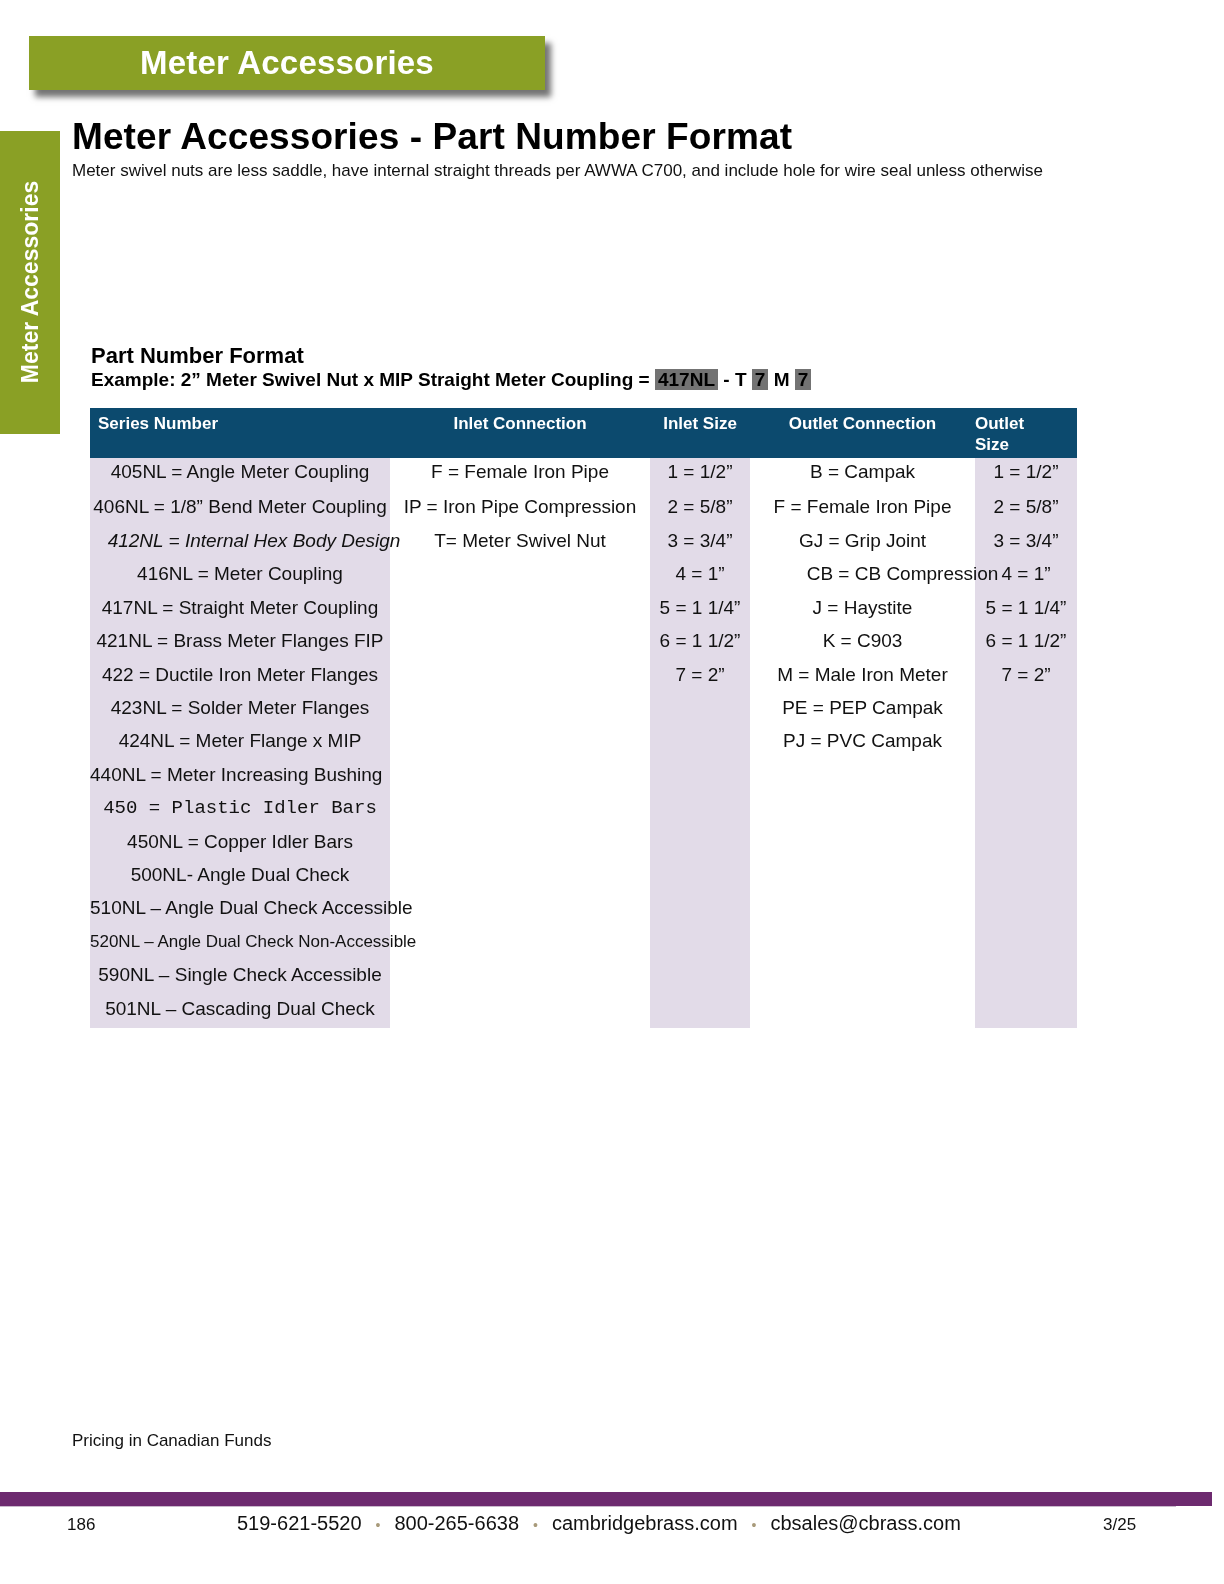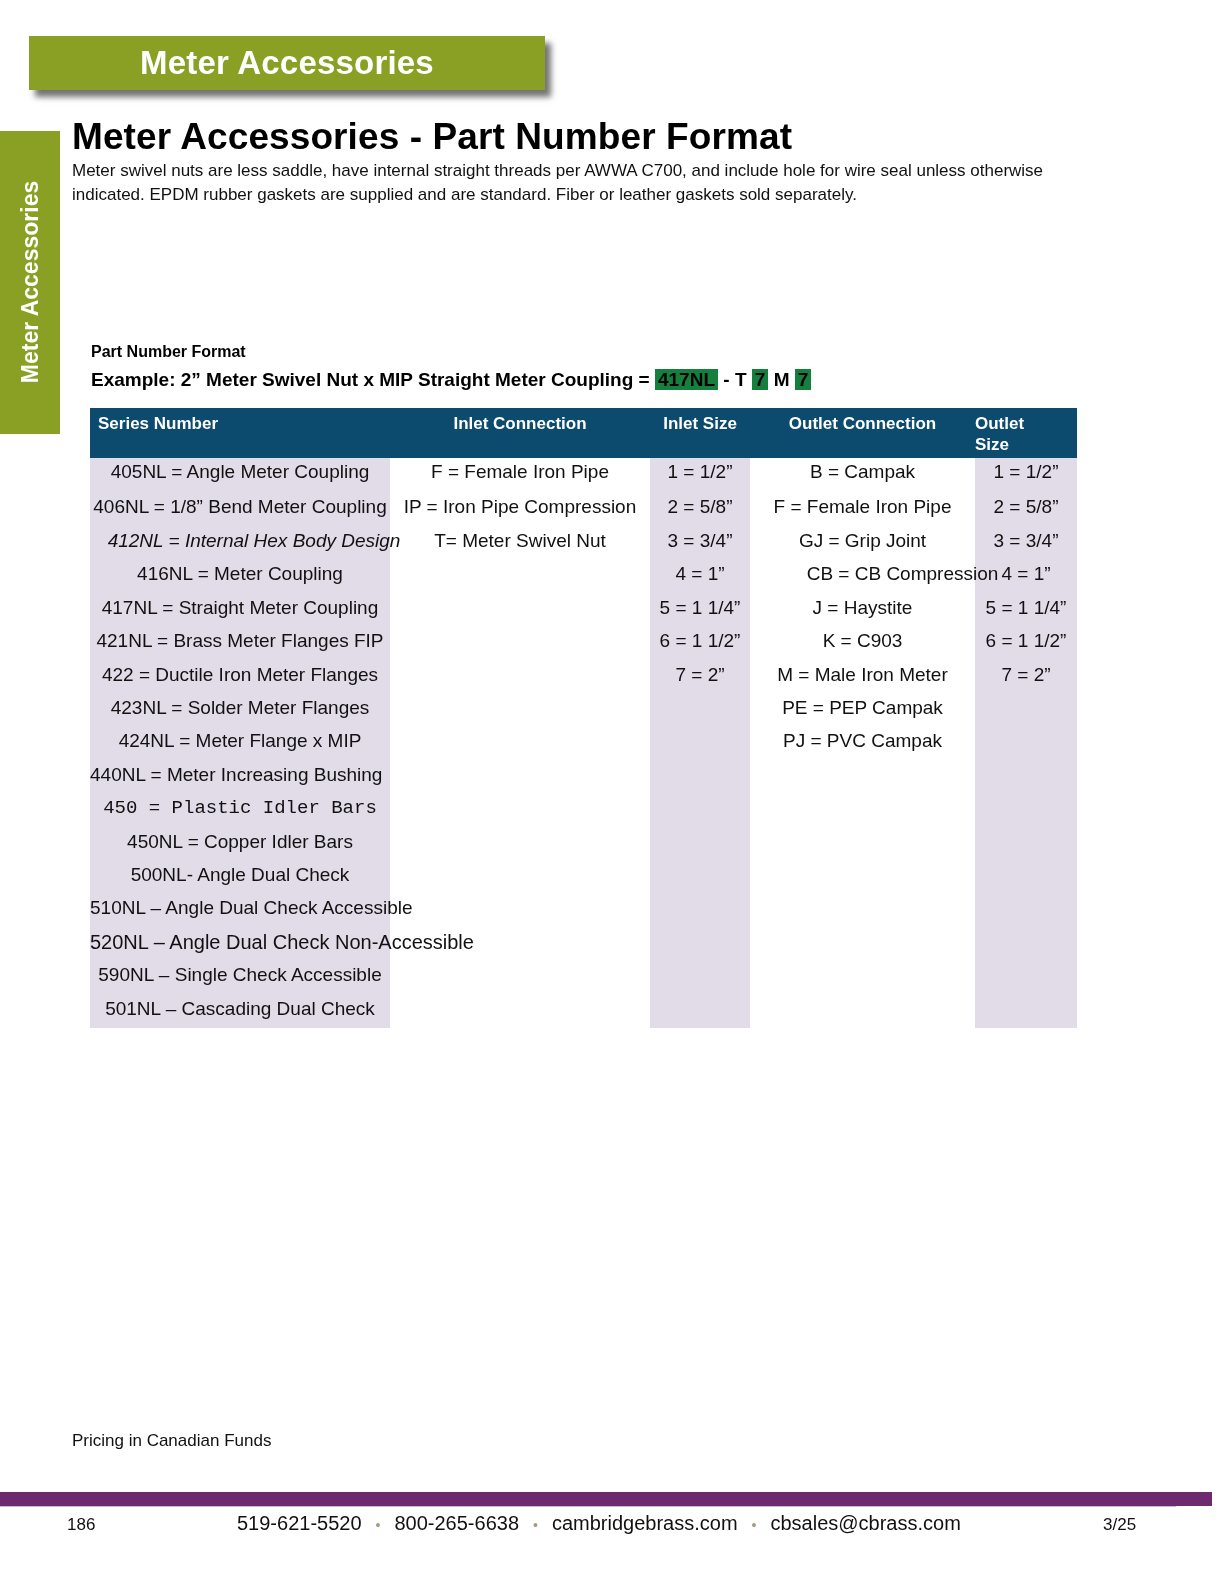--- a/index.html
+++ b/index.html
@@ -29,27 +29,27 @@
     position: absolute; left: 72px; top: 116px;
     font-size: 37px; font-weight: bold; color: #000; margin: 0;
     letter-spacing: 0.1px;
   }
   .intro {
     position: absolute; left: 72px; top: 159px; width: 1060px;
     font-size: 17px; line-height: 24px; color: #111;
   }
   .pnf-title {
     position: absolute; left: 91px; top: 343px;
-    font-size: 16px; font-weight: bold; color: #000;
+    font-size: 22px; font-weight: bold; color: #000;
   }
   .pnf-example {
     position: absolute; left: 91px; top: 369px;
     font-size: 19px; font-weight: bold; color: #000; white-space: nowrap;
   }
-  .hl { background: #15803d; padding: 0 3px; }
+  .hl { background: #737373; padding: 0 3px; }
 
   .tbl {
     position: absolute; left: 90px; top: 408px; width: 987px;
   }
   .tbl-head {
     position: relative; height: 50px; background: #0c4a6e; color: #fff;
     font-weight: bold; font-size: 17px;
   }
   .th { position: absolute; top: 5px; line-height: 21px; }
   .tbl-body { position: relative; height: 570px; }
@@ -86,21 +86,20 @@
 </div>
 
 <div class="side-tab">
   <span>Meter Accessories</span>
 </div>
 
 <h1 class="page-title">Meter Accessories - Part Number Format</h1>
 
 <div class="intro">
   <div>Meter swivel nuts are less saddle, have internal straight threads per AWWA C700, and include hole for wire seal unless otherwise</div>
-  <div>indicated. EPDM rubber gaskets are supplied and are standard.  Fiber or leather gaskets sold separately.</div>
 </div>
 
 <div class="pnf-title">Part Number Format</div>
 <div class="pnf-example"><span>Example:  2” Meter Swivel Nut x MIP Straight Meter Coupling = </span><span class="hl">417NL</span><span> - T</span> <span class="hl">7</span><span> M</span> <span class="hl">7</span></div>
 
 <div class="tbl">
   <div class="tbl-head">
     <div class="th" style="left:8px;">Series Number</div>
     <div class="th" style="left:300px;width:260px;text-align:center;">Inlet Connection</div>
     <div class="th" style="left:560px;width:100px;text-align:center;">Inlet  Size</div>
@@ -121,21 +120,21 @@
       <div class="cell" style="left: 0px; width: 300px; top: 140px;">417NL = Straight Meter Coupling</div>
       <div class="cell" style="left: 0px; width: 300px; top: 173px;">421NL = Brass Meter Flanges FIP</div>
       <div class="cell" style="left: 0px; width: 300px; top: 207px;">422 = Ductile Iron Meter Flanges</div>
       <div class="cell" style="left: 0px; width: 300px; top: 240px;">423NL = Solder Meter Flanges</div>
       <div class="cell" style="left: 0px; width: 300px; top: 273px;">424NL = Meter Flange x MIP</div>
       <div class="cell" style="left: 0px; width: 240px; top: 307px;">440NL = Meter Increasing Bushing</div>
       <div class="cell" style="left: 0px; width: 300px; top: 340px; font-family: Liberation Mono, monospace;">450 = Plastic Idler Bars</div>
       <div class="cell" style="left: 0px; width: 300px; top: 374px;">450NL = Copper Idler Bars</div>
       <div class="cell" style="left: 0px; width: 300px; top: 407px;">500NL- Angle Dual Check</div>
       <div class="cell" style="left: 0px; width: 300px; top: 440px;">510NL – Angle Dual Check Accessible</div>
-      <div class="cell" style="left: 0px; width: 264px; top: 474px; font-size: 20px;">520NL – Angle Dual Check Non-Accessible</div>
+      <div class="cell" style="left: 0px; width: 264px; top: 474px; font-size: 17px;">520NL – Angle Dual Check Non-Accessible</div>
       <div class="cell" style="left: 0px; width: 300px; top: 507px;">590NL – Single Check Accessible</div>
       <div class="cell" style="left: 0px; width: 300px; top: 541px;">501NL – Cascading Dual Check</div>
       <div class="cell" style="left: 300px; width: 260px; top: 4px;">F = Female Iron Pipe</div>
       <div class="cell" style="left: 300px; width: 260px; top: 39px;">IP = Iron Pipe Compression</div>
       <div class="cell" style="left: 300px; width: 260px; top: 73px;">T= Meter Swivel Nut</div>
       <div class="cell" style="left: 560px; width: 100px; top: 4px;">1 = 1/2”</div>
       <div class="cell" style="left: 560px; width: 100px; top: 39px;">2 = 5/8”</div>
       <div class="cell" style="left: 560px; width: 100px; top: 73px;">3 = 3/4”</div>
       <div class="cell" style="left: 560px; width: 100px; top: 106px;">4 = 1”</div>
       <div class="cell" style="left: 560px; width: 100px; top: 140px;">5 = 1 1/4”</div>

